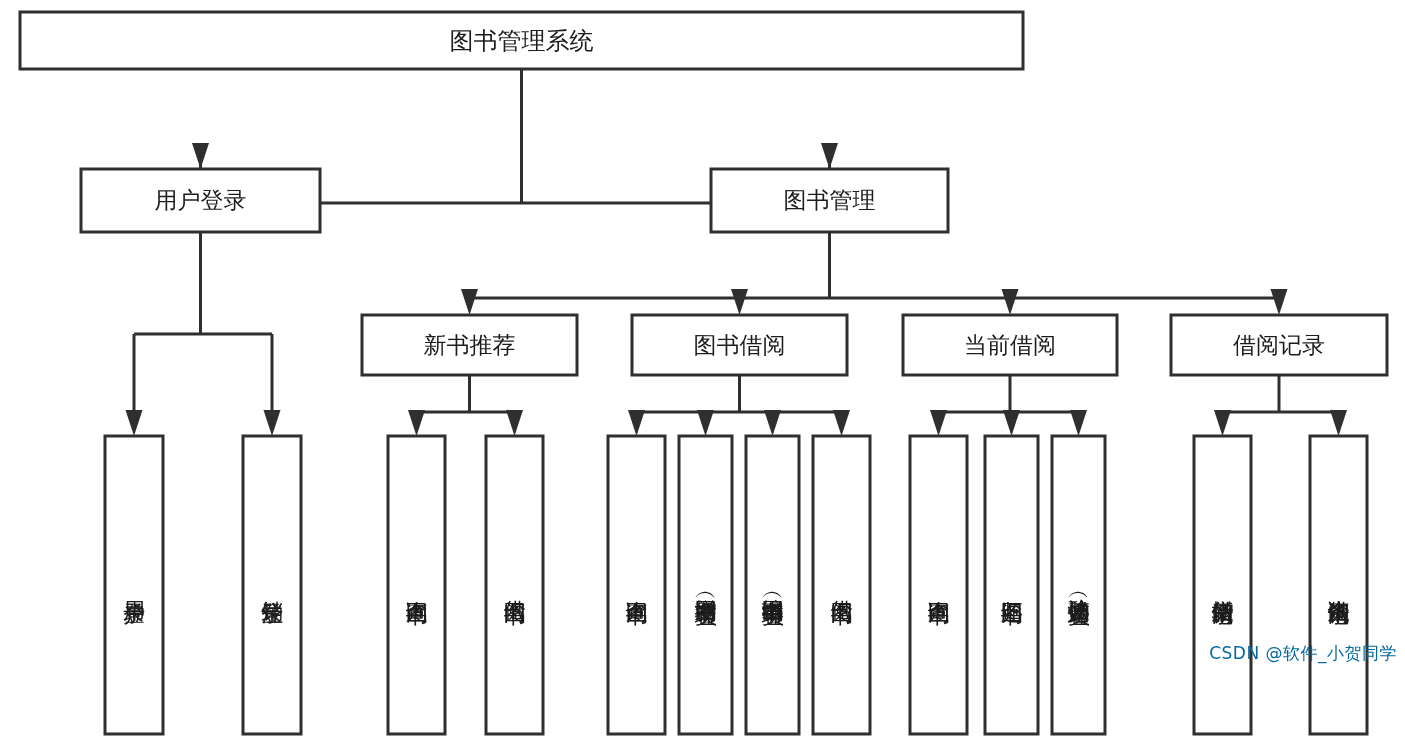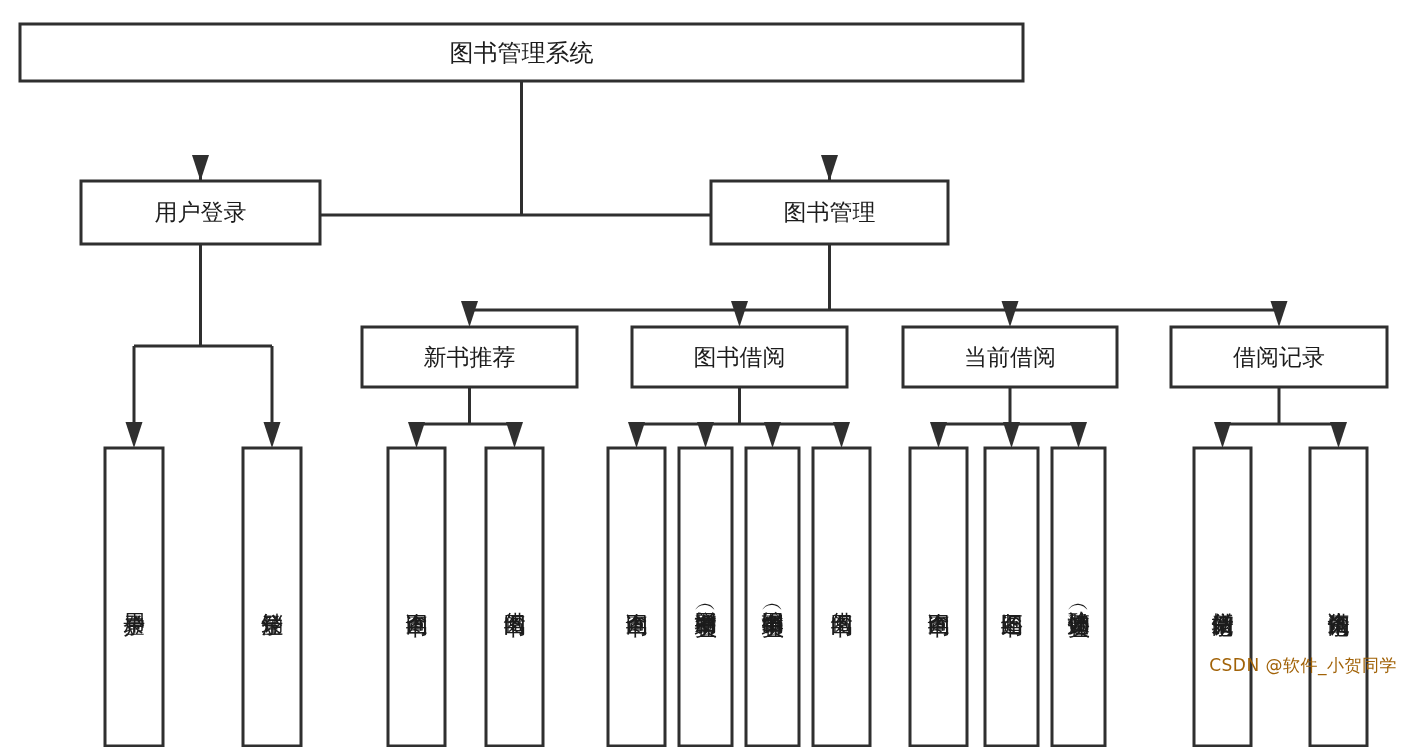--- a/index.html
+++ b/index.html
@@ -11,21 +11,20 @@
     width: 1405px;
     height: 747px;
     font-family: "DejaVu Sans", "Liberation Sans", sans-serif;
     overflow: hidden;
     position: relative;
   }
   #diagram-root {
     position: relative;
     width: 1405px;
     height: 669px;
-    margin-top: 12px;
   }
   svg#tree-svg {
     position: absolute;
     left: 0;
     top: 0;
     width: 1405px;
     height: 747px;
     display: block;
   }
   .node-box {
@@ -67,21 +66,21 @@
     letter-spacing: 1px;
     white-space: nowrap;
     pointer-events: none;
   }
   .watermark {
     position: absolute;
     right: 8px;
     bottom: 4px;
     font-family: "DejaVu Sans", "Liberation Sans", sans-serif;
     font-size: 17px;
-    color: #a16207;
+    color: #0369a1;
     letter-spacing: 0.5px;
     white-space: nowrap;
   }
 </style>
 </head>
 <body>
 
 <div id="diagram-root">
 
   <svg id="tree-svg" viewBox="0 0 1405 747">

